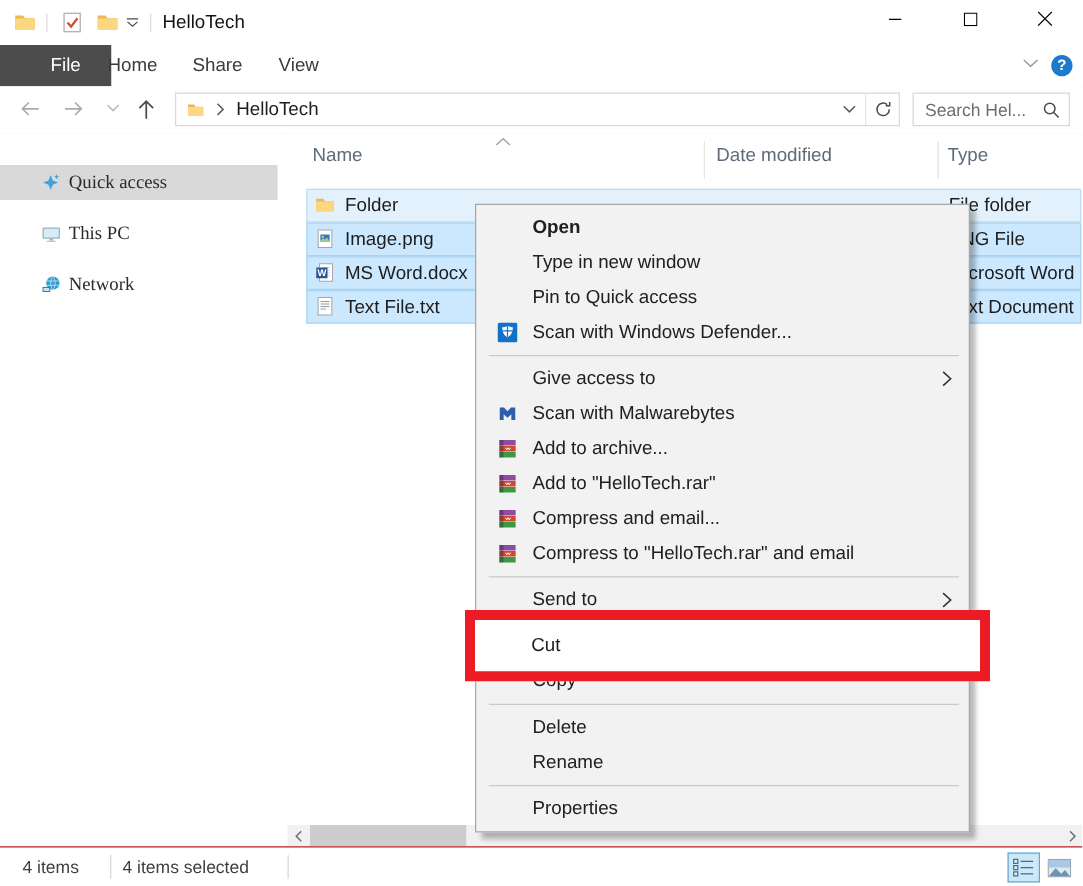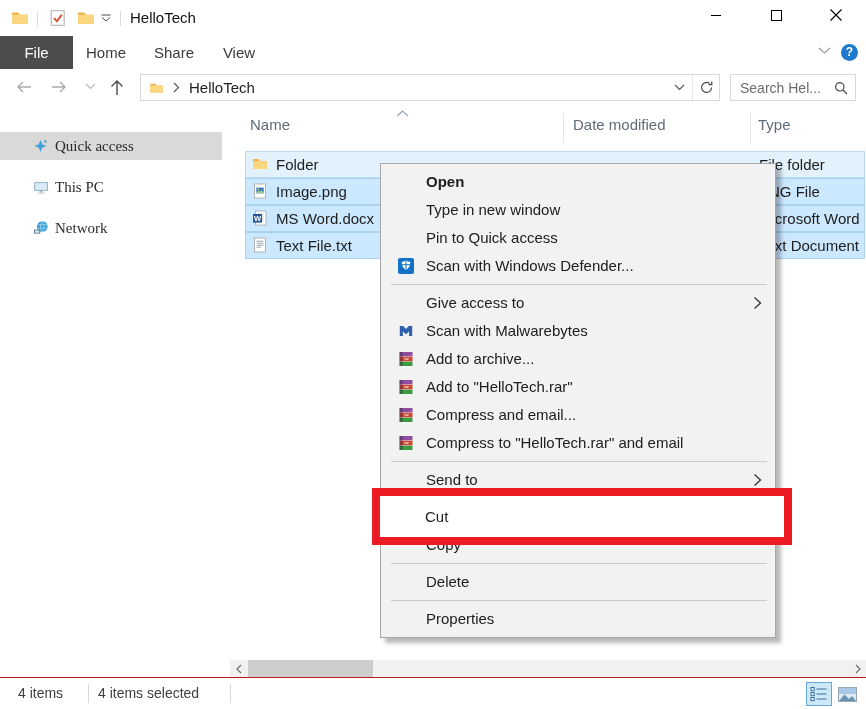--- a/index.html
+++ b/index.html
@@ -14,21 +14,21 @@
   
   #titlebar{position:absolute;left:0;top:0;width:866px;height:36px;background:#fff;}
   .tb-icon{position:absolute;width:18px;height:18px;top:9px;}
   .tb-sep{position:absolute;top:11px;width:1px;height:15px;background:#dcdcdc;}
   #win-title{position:absolute;left:130px;top:9px;font-size:15px;color:#111;}
   .wc{position:absolute;top:0;width:46px;height:30px;display:flex;align-items:center;justify-content:center;}
 
   
   #ribbon{position:absolute;left:0;top:36px;width:866px;height:33px;border-bottom:1px solid #e8e8e8;background:#fff;}
   .rtab{position:absolute;top:0;height:33px;display:flex;align-items:center;justify-content:center;font-size:15px;color:#3b3b3b;}
-  #tab-file{left:0;width:73px;background:#4c4c4c;color:#ffffff;}
+  #tab-file{left:0;width:73px;background:#4c4c4c;color:#ffffff;padding-left:16px;}
   #tab-home{left:84px;width:44px;}
   #tab-share{left:150px;width:48px;}
   #tab-view{left:216px;width:46px;}
   #ribbon-chevron{position:absolute;left:818px;top:11px;}
   #ribbon-help{position:absolute;left:841px;top:8px;width:17px;height:17px;border-radius:50%;
     background:#1c79cc;color:#fff;font-size:12px;font-weight:bold;text-align:center;line-height:17px;}
   #ribbon-help::after{content:"?";}
 
   
   #navbar{position:absolute;left:0;top:69px;width:866px;height:38px;border-bottom:1px solid #e3e3e3;background:#fff;}
@@ -447,20 +447,23 @@
     <div class="ctx-item">
       <span class="ctx-label">Cut</span>
     </div>
     <div class="ctx-item">
       <span class="ctx-label">Copy</span>
     </div>
     <div class="ctx-sep"></div>
     <div class="ctx-item">
       <span class="ctx-label">Delete</span>
     </div>
+    <div class="ctx-item">
+      <span class="ctx-label">Rename</span>
+    </div>
     <div class="ctx-sep"></div>
     <div class="ctx-item">
       <span class="ctx-label">Properties</span>
     </div>
   </div>
 
 <div id="annotation" style="border-color: rgb(237, 28, 36);">
   <span class="cut-label">Cut</span>
 </div>
 

